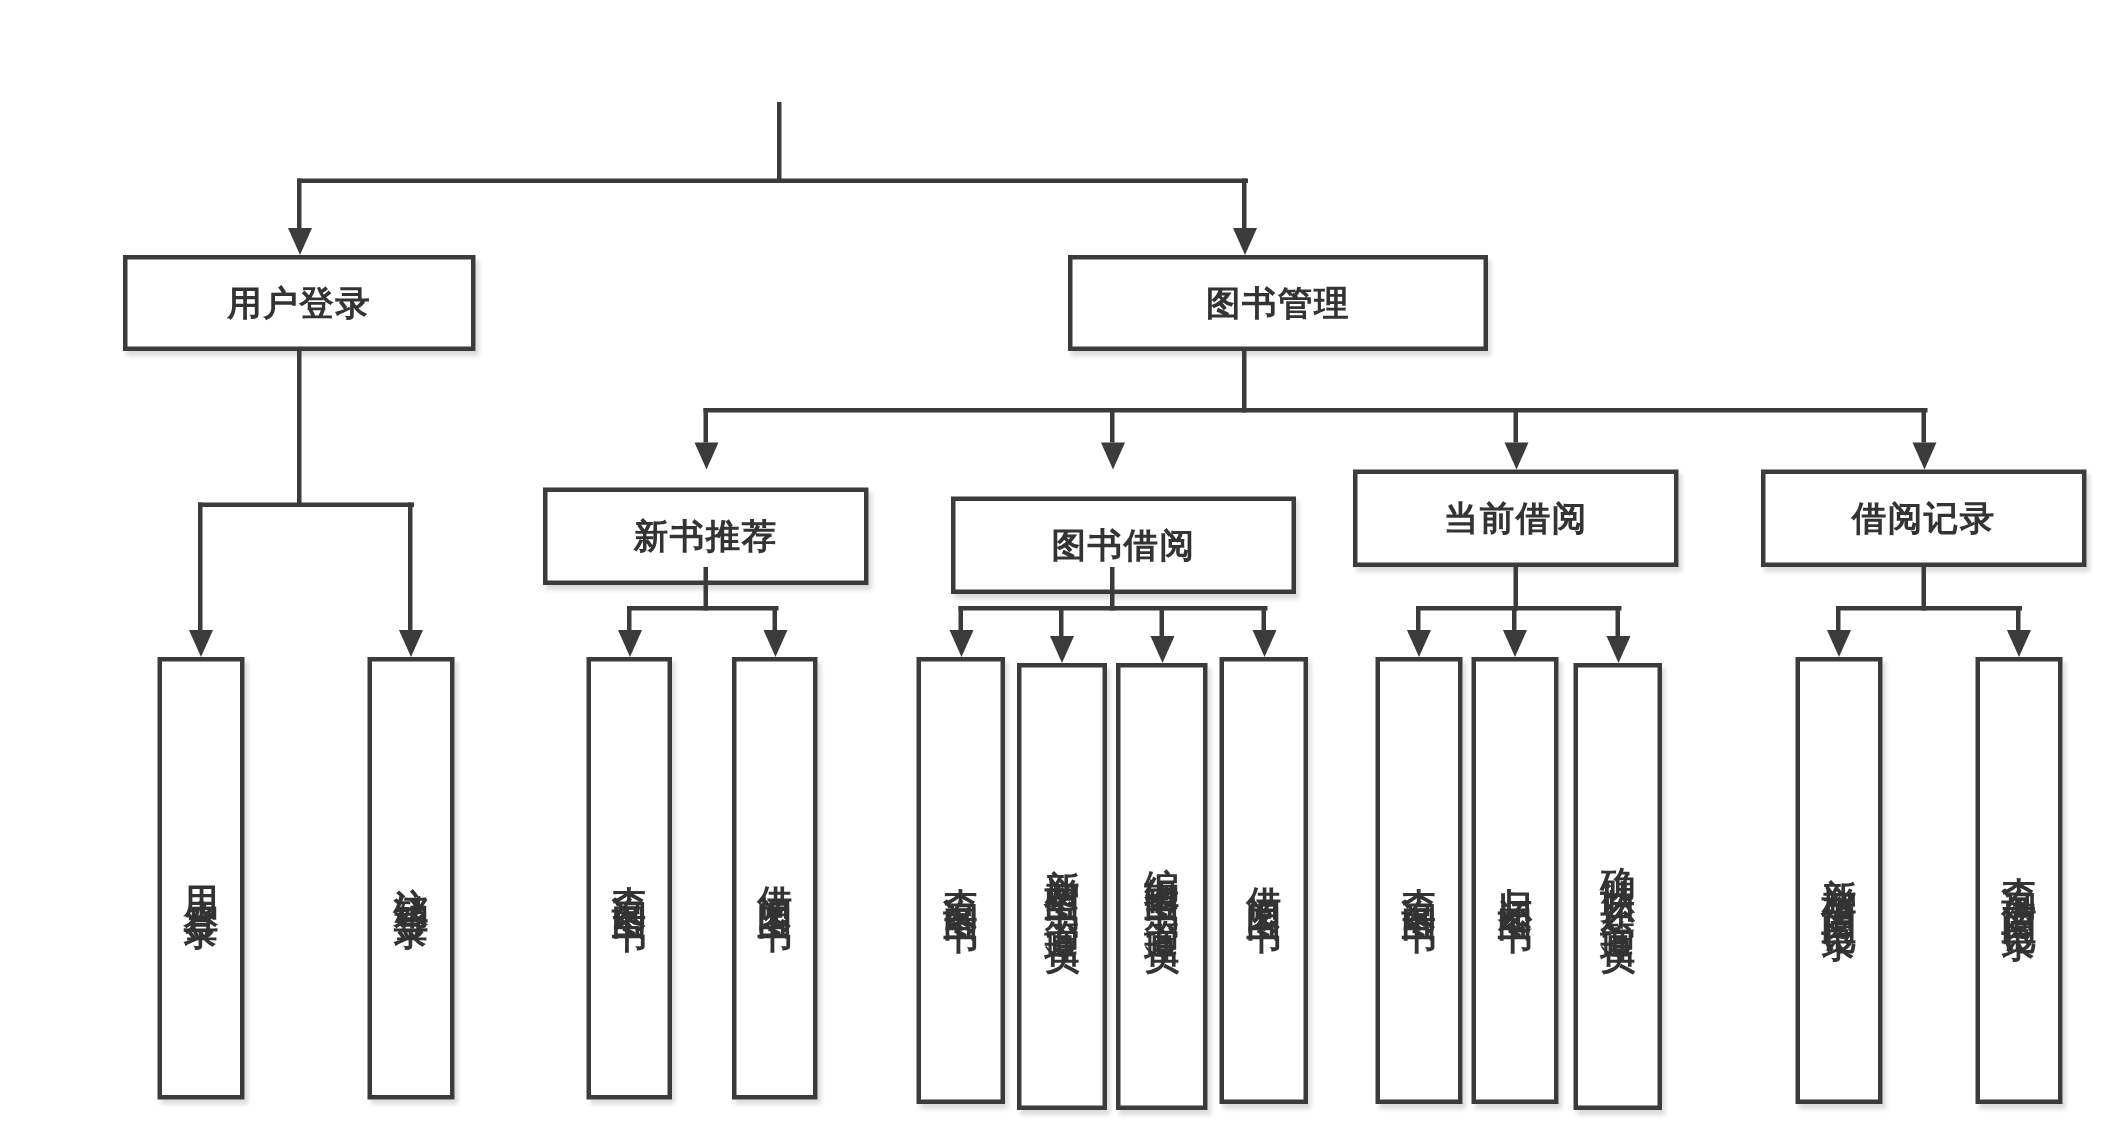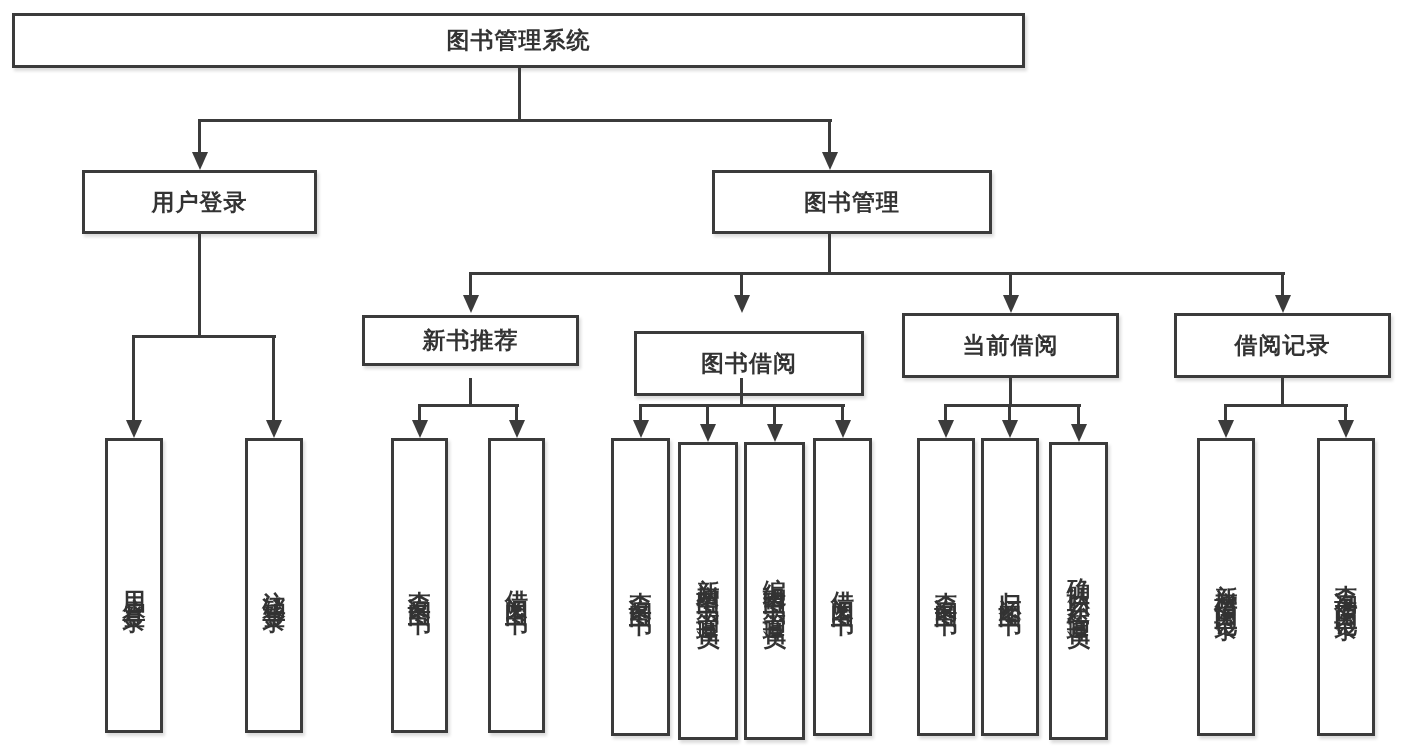--- a/index.html
+++ b/index.html
@@ -80,23 +80,20 @@
     white-space: nowrap;
     z-index: 5;
     text-shadow: 0 1px 0 rgba(255,255,255,0.55);
   }
 </style>
 </head>
 <body>
 
 <div class="canvas">
 
-  <div class="node" style="left:12px; top:13px; width:1013px; height:55px">
-    <span class="hlabel">图书管理系统</span>
-  </div>
 
   <div class="ln" style="left:518px; top:68px;  width:3px;   height:53px"></div>
   <div class="ln" style="left:198px; top:119px; width:634px; height:3px"></div>
   <div class="ln" style="left:198px; top:119px; width:3px;   height:33px"></div>
   <div class="arr" style="left:192px; top:152px"></div>
   <div class="ln" style="left:828px; top:119px; width:3px;   height:33px"></div>
   <div class="arr" style="left:822px; top:152px"></div>
 
   <div class="node" style="left:82px; top:170px; width:235px; height:64px">
     <span class="hlabel">用户登录</span>
@@ -116,21 +113,21 @@
   <div class="ln" style="left:469px;  top:272px; width:816px; height:3px"></div>
   <div class="ln" style="left:469px;  top:272px; width:3px;   height:23px"></div>
   <div class="arr" style="left:463px;  top:295px"></div>
   <div class="ln" style="left:740px;  top:272px; width:3px;   height:23px"></div>
   <div class="arr" style="left:734px;  top:295px"></div>
   <div class="ln" style="left:1009px; top:272px; width:3px;   height:23px"></div>
   <div class="arr" style="left:1003px; top:295px"></div>
   <div class="ln" style="left:1281px; top:272px; width:3px;   height:23px"></div>
   <div class="arr" style="left:1275px; top:295px"></div>
 
-  <div class="node" style="left:362px; top:315px; width:217px; height:51px">
+  <div class="node" style="left:362px; top:325px; width:217px; height:65px">
     <span class="hlabel">新书推荐</span>
   </div>
   <div class="node" style="left:634px; top:331px; width:230px; height:65px">
     <span class="hlabel">图书借阅</span>
   </div>
   <div class="node" style="left:902px; top:313px; width:217px; height:65px">
     <span class="hlabel">当前借阅</span>
   </div>
   <div class="node" style="left:1174px; top:313px; width:217px; height:65px">
     <span class="hlabel">借阅记录</span>

